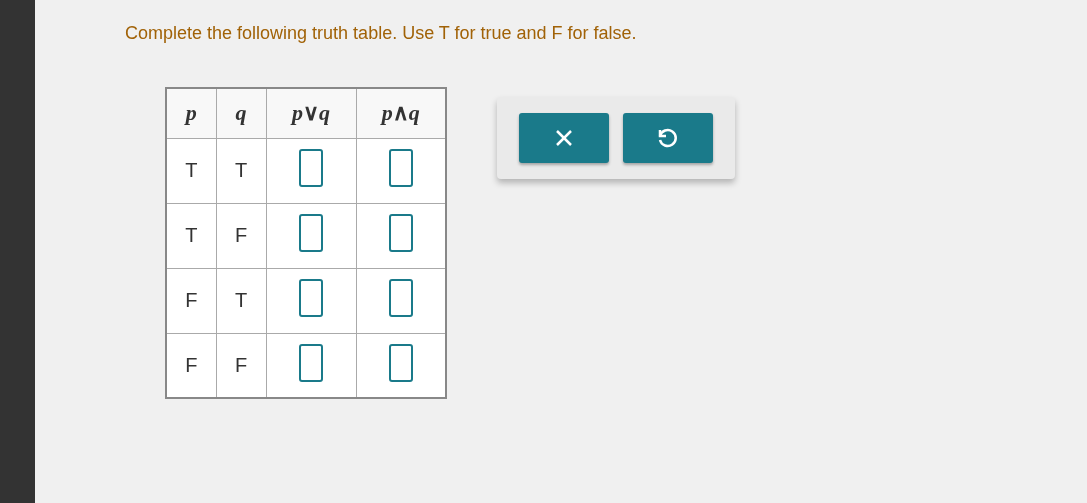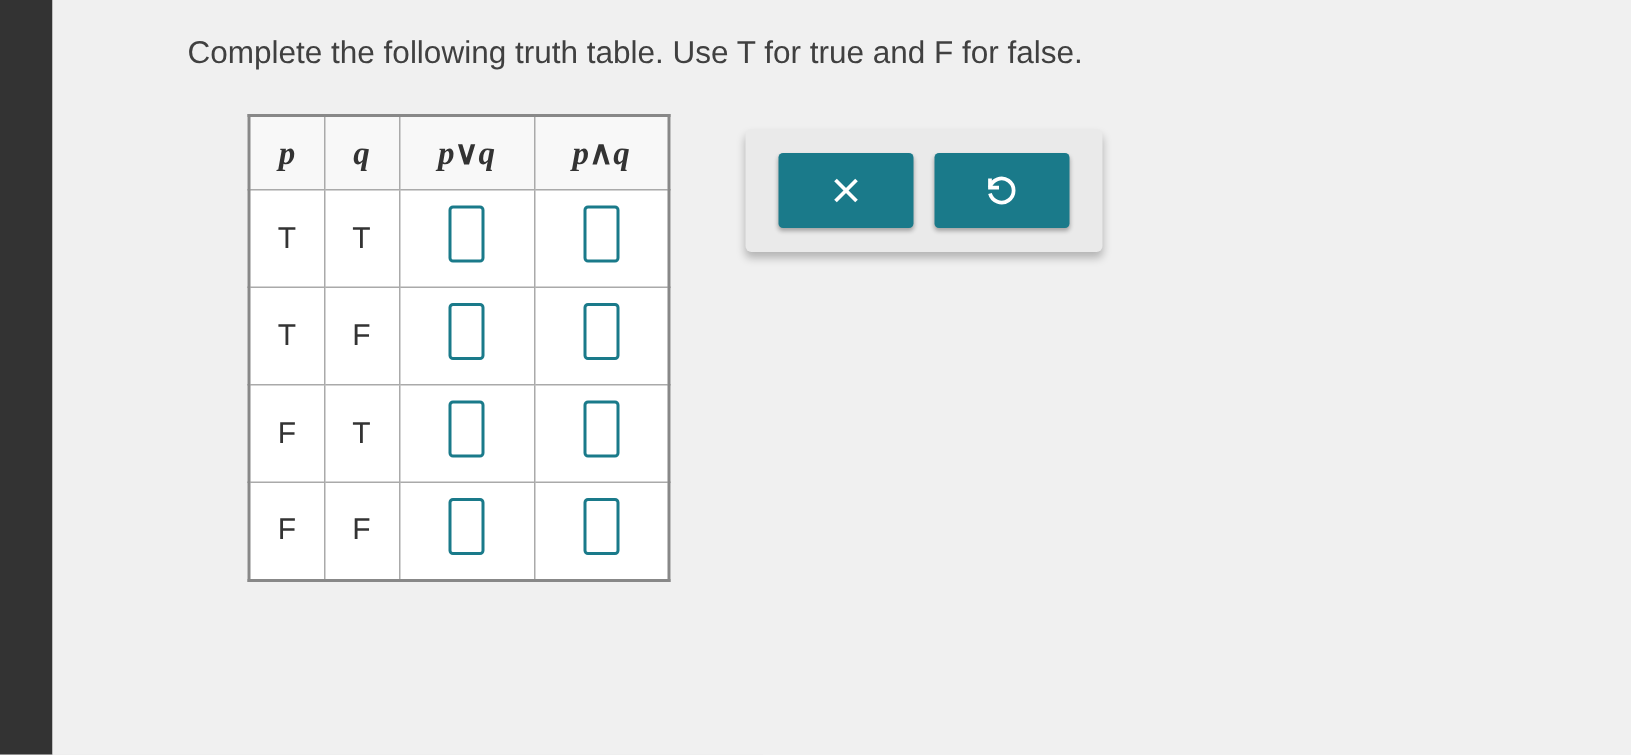--- a/index.html
+++ b/index.html
@@ -26,24 +26,24 @@
     .content {
       position: absolute;
       left: 35px;
       top: 0;
       right: 0;
       bottom: 0;
       background: #f0f0f0;
       padding: 20px 0 0 90px;
     }
     .instructions {
-      font-size: 21px;
-      color: #404040;
+      font-size: 18px;
+      color: #a16207;
       line-height: 1.5;
-      margin-bottom: 24px;
+      margin-bottom: 40px;
     }
     .instructions .var {
       font-style: italic;
       font-family: 'Times New Roman', serif;
     }
     .main-area {
       display: flex;
       align-items: flex-start;
       gap: 50px;
       padding-left: 40px;

